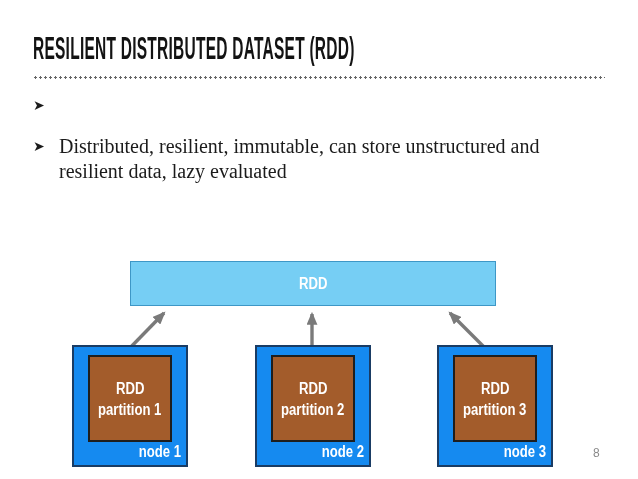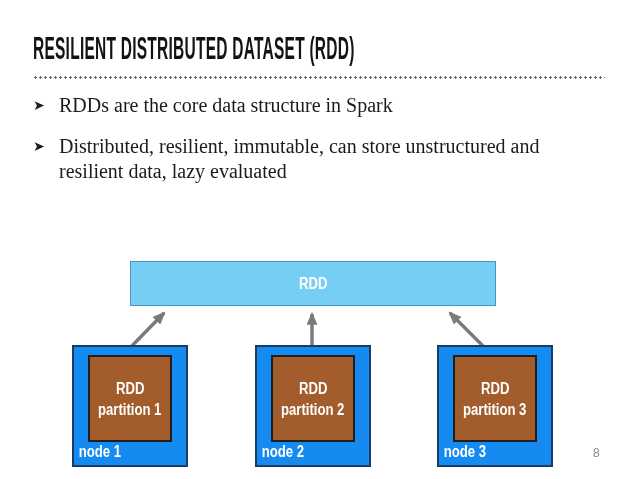--- a/index.html
+++ b/index.html
@@ -128,21 +128,21 @@
     flex-direction: column;
     align-items: center;
     justify-content: center;
   }
   .partition-box .box-label { line-height: 21px; }
   .node-label {
     position: absolute;
     bottom: 4px;
     left: 0;
     width: 100%;
-    text-align: left;
+    text-align: right;
   }
   svg.arrows {
     position: absolute;
     inset: 0;
     width: 638px;
     height: 479px;
   }
   line.arrow {
     stroke: var(--arrow, #7a7a7a);
     stroke-width: 3.4;
@@ -165,21 +165,20 @@
 
   <h1 class="title">
     <span class="condense">RESILIENT DISTRIBUTED DATASET (RDD)</span>
   </h1>
 
   <div class="divider"></div>
 
   <ul class="bullets">
     <li>
       <span class="bullet-marker">➤</span>
-      <span class="bullet-text">RDDs are the core data structure in Spark</span>
     </li>
     <li>
       <span class="bullet-marker">➤</span>
       <span class="bullet-text">Distributed, resilient, immutable, can store unstructured and resilient data, lazy evaluated</span>
     </li>
   </ul>
 
   <div class="diagram-layer">
 
     <svg class="arrows">

